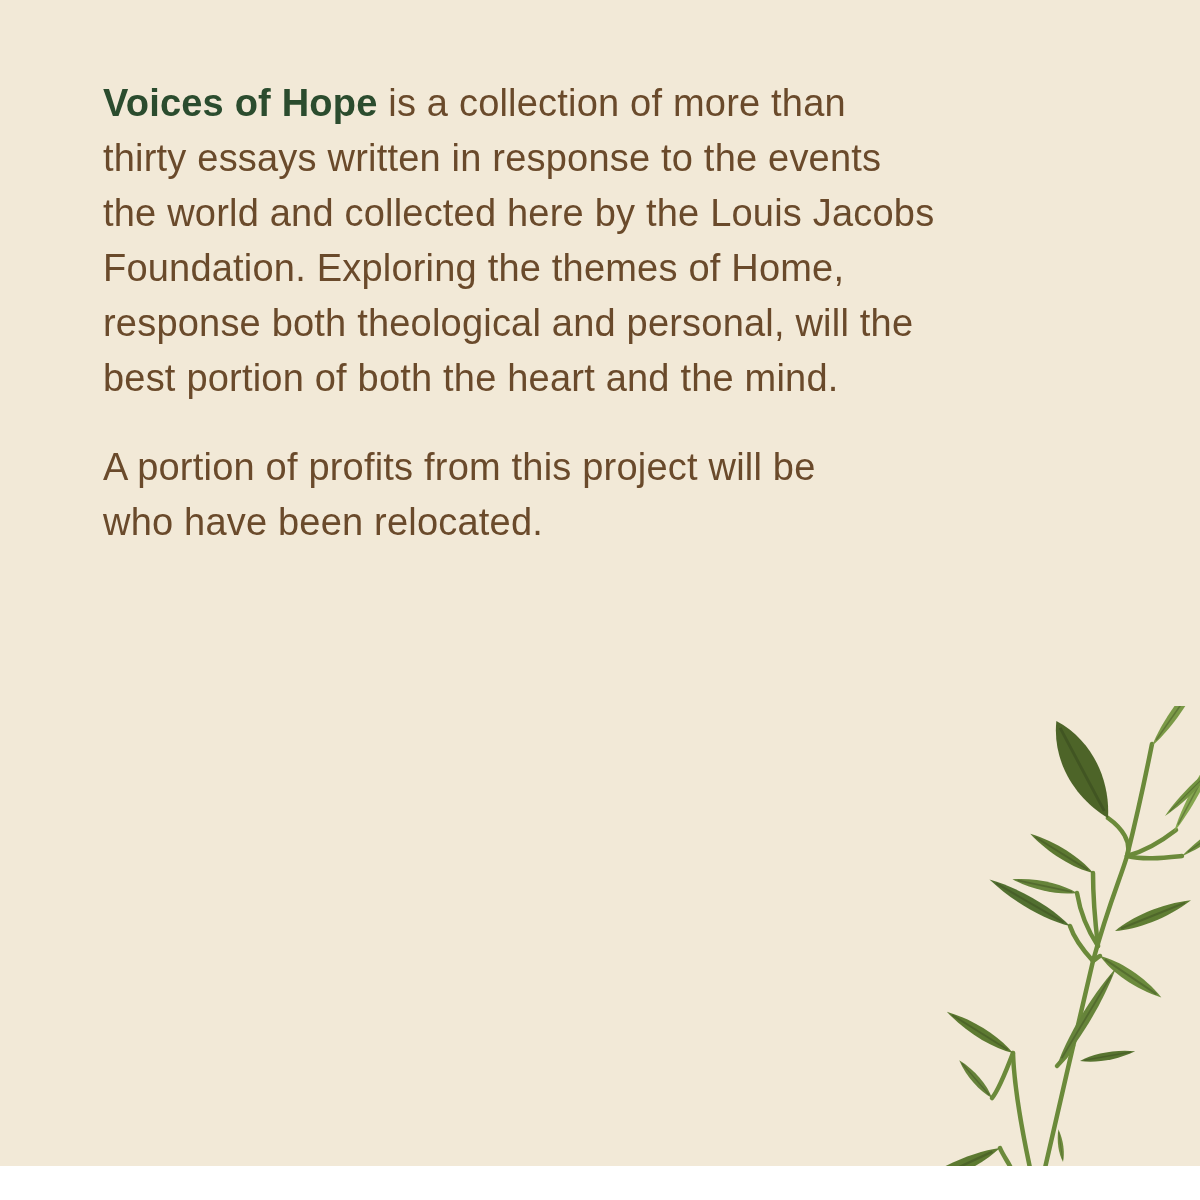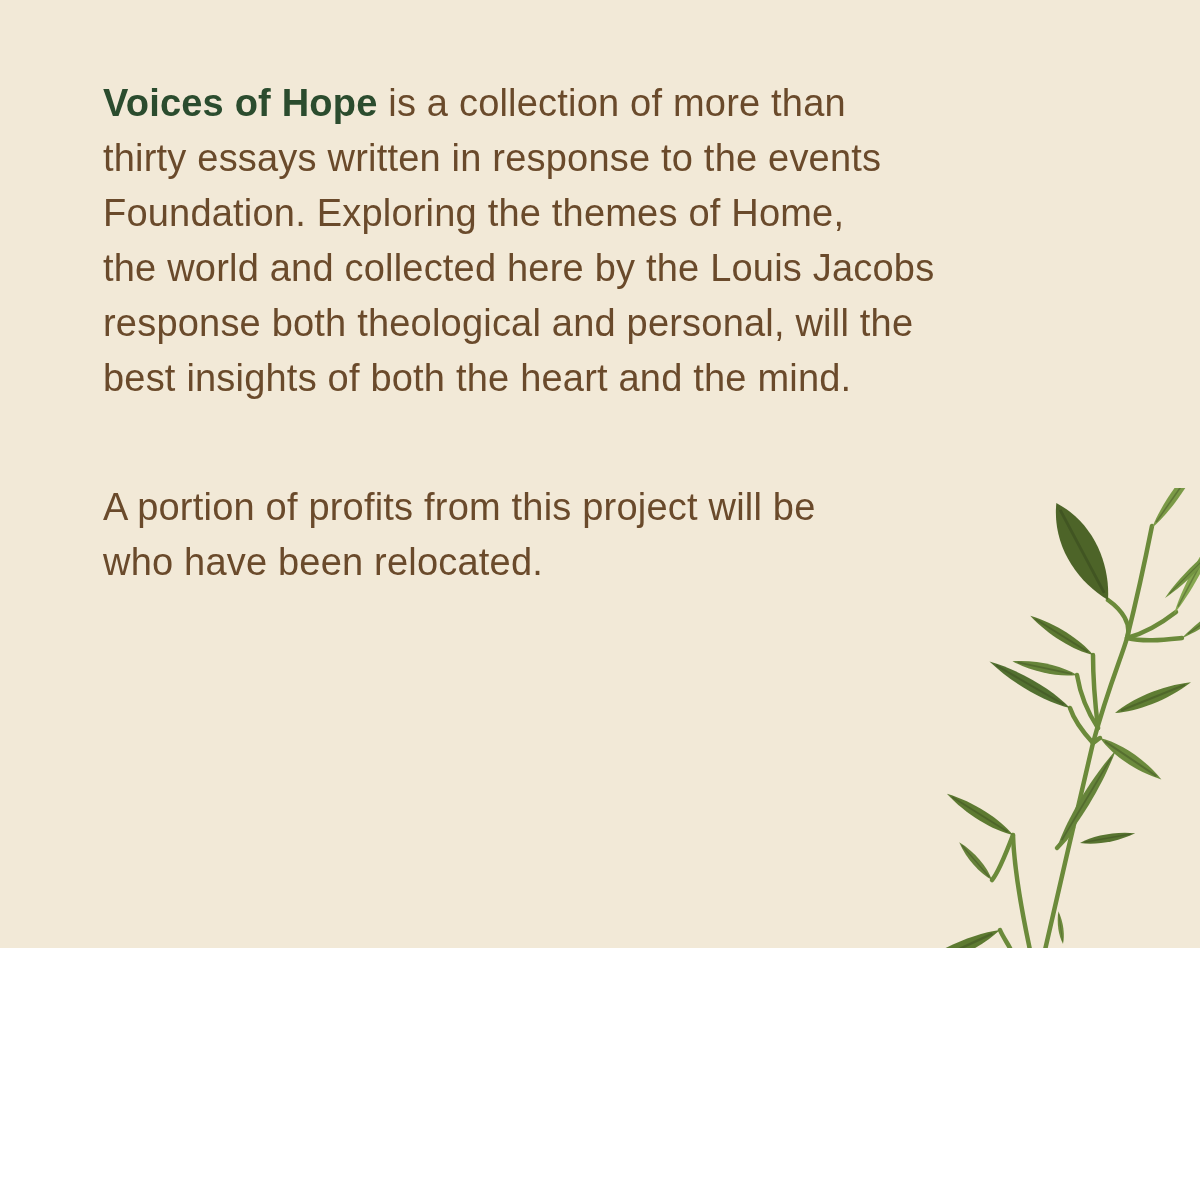--- a/index.html
+++ b/index.html
@@ -3,35 +3,35 @@
 <meta charset="utf-8">
 <style>
   html, body { margin: 0; padding: 0; }
   body {
     width: 1200px; height: 1200px;
     font-family: "Liberation Sans", sans-serif;
     -webkit-font-smoothing: antialiased;
   }
   .canvas {
     position: relative;
-    width: 1200px; height: 948px;
+    width: 1200px; height: 1166px;
     background: #f2e9d7;
     overflow: hidden;
   }
   .text-block {
     position: absolute;
     left: 103px; top: 76px;
     width: 880px;
     color: #6a4a2b;
     font-size: 38px;
     font-weight: 400;
     letter-spacing: 0.2px;
   }
   .para { margin: 0; }
-  .para + .para { margin-top: 74px; }
+  .para + .para { margin-top: 34px; }
   .line {
     display: block;
     line-height: 55px;
     white-space: pre;
   }
   .highlight {
     color: #2b4c2e;
     font-weight: 700;
   }
   .plant {
@@ -43,24 +43,24 @@
 </style>
 </head>
 <body>
 
 <div class="canvas">
 
   <div class="text-block">
     <p class="para">
       <span class="line"><span class="highlight">Voices of Hope</span><span> is a collection of more than</span></span>
       <span class="line">thirty essays written in response to the events</span>
+      <span class="line">the world and collected here by the Louis Jacobs</span>
       <span class="line">Foundation. Exploring the themes of Home,</span>
-      <span class="line">the world and collected here by the Louis Jacobs</span>
       <span class="line">response both theological and personal, will the</span>
-      <span class="line">best insights of both the heart and the mind.</span>
+      <span class="line">best portion of both the heart and the mind.</span>
     </p>
     <p class="para">
       <span class="line">A portion of profits from this project will be</span>
       <span class="line">who have been relocated.</span>
     </p>
   </div>
 
   <svg class="plant" viewBox="0 0 270 460" xmlns="http://www.w3.org/2000/svg" aria-hidden="true">
     <defs>
       <g id="leaf">

